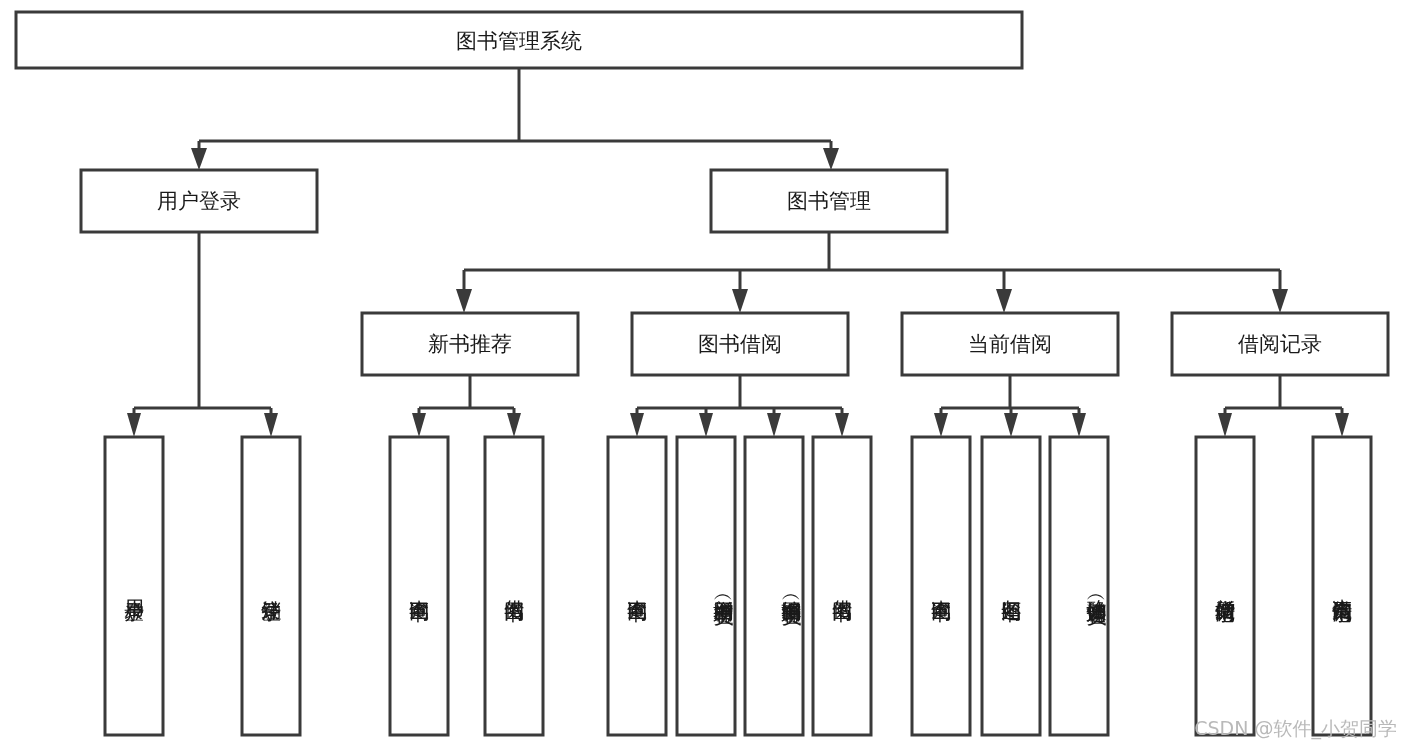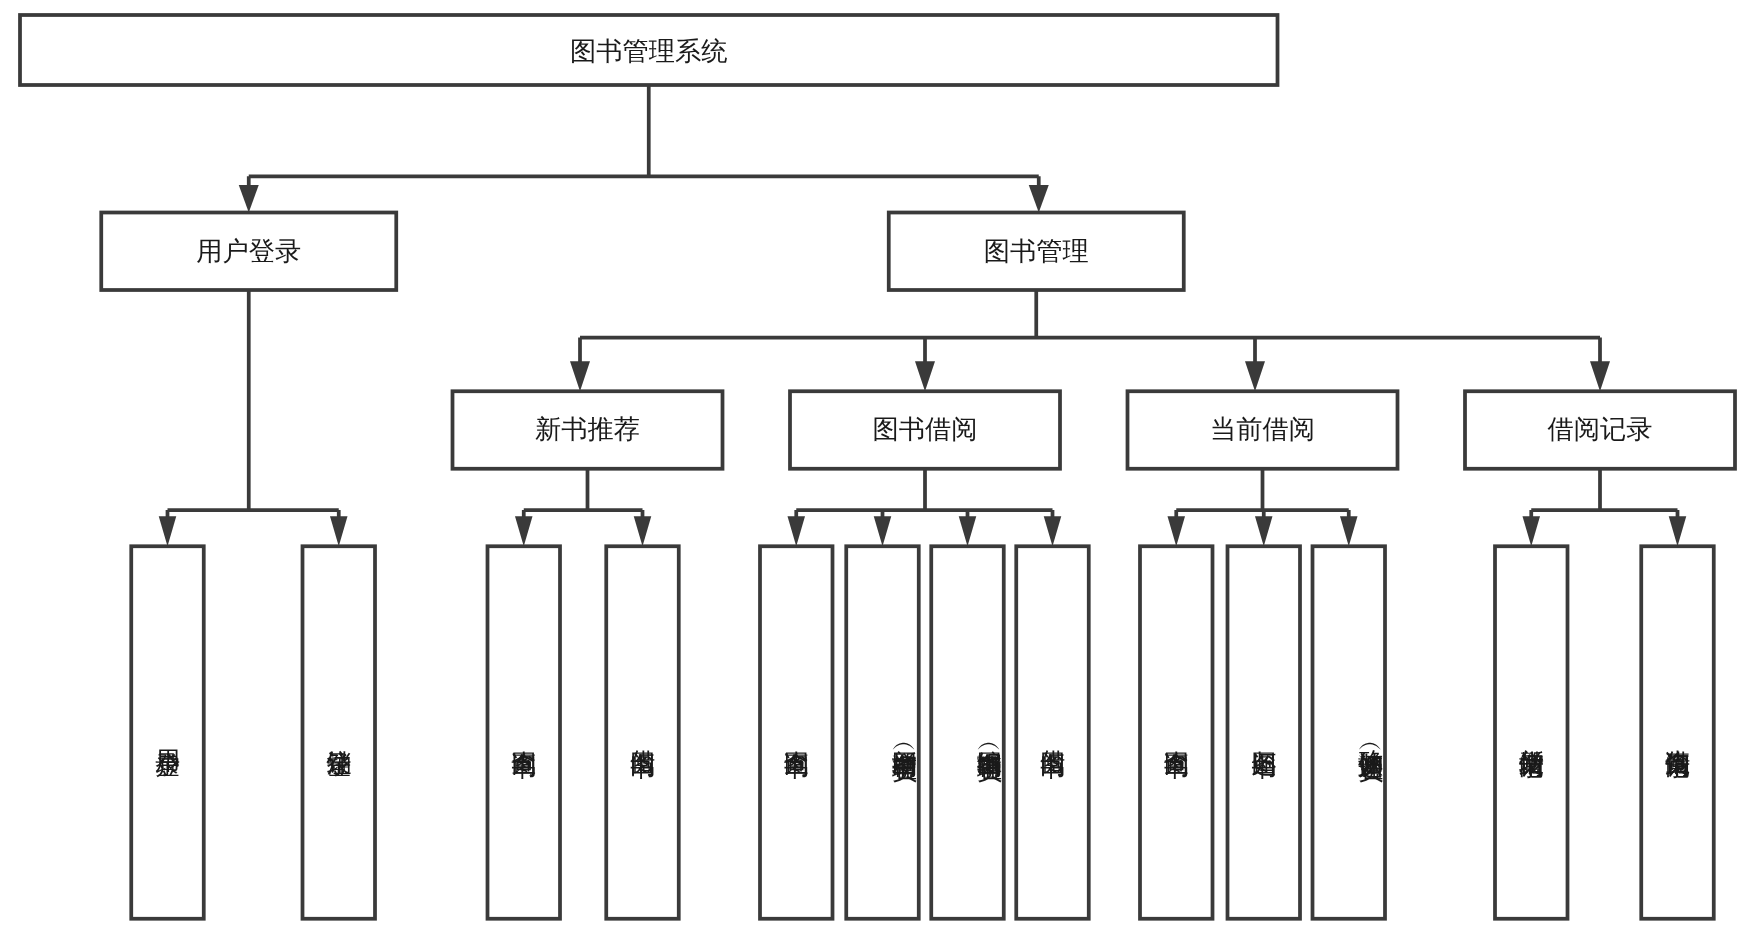--- a/index.html
+++ b/index.html
@@ -212,14 +212,15 @@
   <div class="node-label-v" style="left:608px;  top:437px; width:58px; height:298px;">查询图书</div>
   <div class="node-label-v top-align" style="left:677px;  top:437px; width:58px; height:298px;">新增图书（管理员）</div>
   <div class="node-label-v top-align" style="left:745px;  top:437px; width:58px; height:298px;">编辑图书（管理员）</div>
   <div class="node-label-v" style="left:813px;  top:437px; width:58px; height:298px;">借阅图书</div>
   <div class="node-label-v" style="left:912px;  top:437px; width:58px; height:298px;">查询图书</div>
   <div class="node-label-v" style="left:982px;  top:437px; width:58px; height:298px;">归还图书</div>
   <div class="node-label-v top-align" style="left:1050px; top:437px; width:58px; height:298px;">确认归还（管理员）</div>
   <div class="node-label-v" style="left:1196px; top:437px; width:58px; height:298px;">新增借阅记录</div>
   <div class="node-label-v" style="left:1313px; top:437px; width:58px; height:298px;">查询借阅记录</div>
 
+  <div class="watermark">CSDN @软件_小贺同学</div>
 
 </div>
 
 </body></html>

